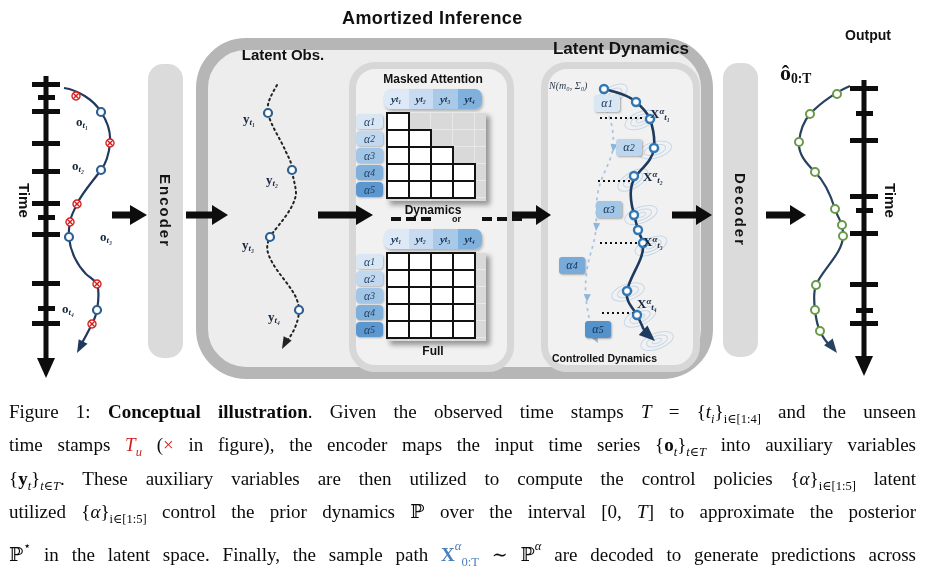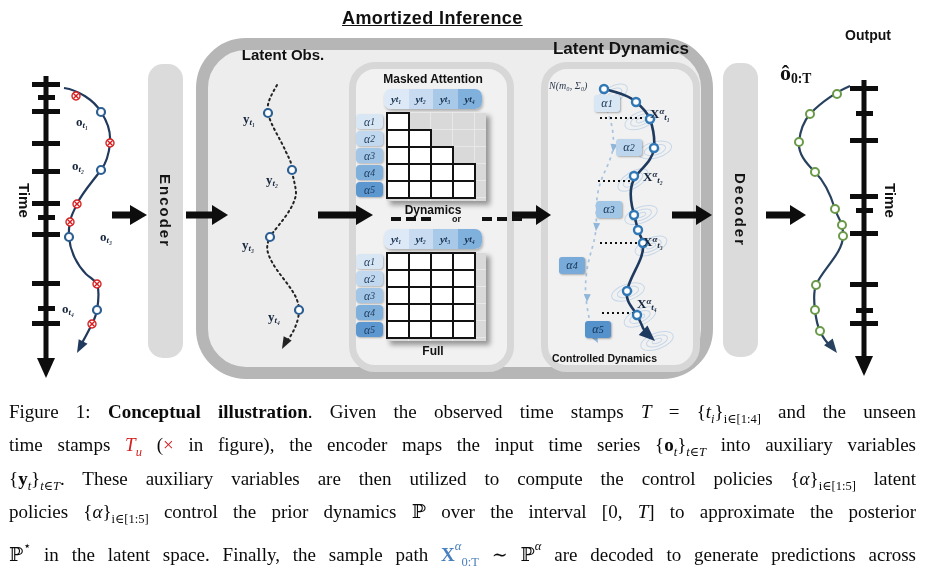--- a/index.html
+++ b/index.html
@@ -80,21 +80,21 @@
     <div class="subbox" style="left:349px;top:62px;width:165px;height:310px;"></div>
     <div class="subbox" style="left:541px;top:62px;width:159px;height:310px;"></div>
 
     <div class="vbar" style="left:148px;top:64px;height:294px;">
       <span>Encoder</span>
     </div>
     <div class="vbar" style="left:723px;top:63px;height:294px;">
       <span>Decoder</span>
     </div>
 
-    <div class="title" style="left:342px;top:8px;text-decoration:underline;">Amortized Inference</div>
+    <div class="title" style="left:342px;top:8px;">Amortized Inference</div>
     <div class="h-panel" style="left:238px;top:46px;width:90px;font-size:15px;">Latent Obs.</div>
     <div class="h-panel" style="left:546px;top:39px;width:150px;font-size:17px;">Latent Dynamics</div>
     <div class="h-panel" style="left:838px;top:27px;width:60px;font-size:14px;">Output</div>
 
     <div class="rot-label" style="left:16px;top:183px;"><span>Time</span></div>
     <div class="rot-label" style="left:882px;top:183px;"><span>Time</span></div>
 
     <div class="mlabel" style="left:76px;top:114px;">o<sub>t₁</sub></div>
     <div class="mlabel" style="left:72px;top:158px;">o<sub>t₂</sub></div>
     <div class="mlabel" style="left:84px;top:229px;margin-left:16px;">o<sub>t₃</sub></div>
@@ -403,16 +403,16 @@
       <div class="tick" style="left: 850px; top: 320.5px; width: 28px; height: 5px;"></div>
       <div class="tick" style="left: 855.5px; top: 110.5px; width: 17px; height: 5px;"></div>
       <div class="tick" style="left: 855.5px; top: 207.5px; width: 17px; height: 5px;"></div>
       <div class="tick" style="left: 855.5px; top: 307.5px; width: 17px; height: 5px;"></div>
     </div>
 
   <div id="caption">
       <div class="cap-line just"><span>Figure 1: </span><span class="b">Conceptual illustration</span><span>. Given the observed time stamps </span><span class="cal">T</span><span> = {</span><span class="i">t</span><span class="sub i">i</span><span>}</span><span class="sub">i∈[1:4]</span><span> and the unseen</span></div>
       <div class="cap-line just"><span>time stamps </span><span class="cal red">T</span><span class="sub red i">u</span><span> (</span><span class="red">×</span><span> in figure), the encoder maps the input time series {</span><span class="b">o</span><span class="sub i">t</span><span>}</span><span class="sub i">t</span><span class="sub">∈</span><span class="sub cal">T</span><span> into auxiliary variables</span></div>
       <div class="cap-line just"><span>{</span><span class="b">y</span><span class="sub i">t</span><span>}</span><span class="sub i">t</span><span class="sub">∈</span><span class="sub cal">T</span><span>. These auxiliary variables are then utilized to compute the control policies {</span><span class="i">α</span><span>}</span><span class="sub">i∈[1:5]</span><span> latent</span></div>
-      <div class="cap-line just"><span>policies {</span><span class="i">α</span><span>}</span><span class="sub">i∈[1:5]</span><span> control the prior dynamics </span><span class="bb">ℙ</span><span> over the interval [0, </span><span class="i">T</span><span>] to approximate the posterior</span></div>
+      <div class="cap-line just"><span>utilized {</span><span class="i">α</span><span>}</span><span class="sub">i∈[1:5]</span><span> control the prior dynamics </span><span class="bb">ℙ</span><span> over the interval [0, </span><span class="i">T</span><span>] to approximate the posterior</span></div>
       <div class="cap-line just"><span class="bb">ℙ</span><span class="sup">⋆</span><span> in the latent space. Finally, the sample path </span><span class="blue b">X</span><span class="blue sup i">α</span><span class="blue sub">0:T</span><span> ∼ </span><span class="bb">ℙ</span><span class="sup i">α</span><span> are decoded to generate predictions across</span></div>
     </div>
 </div>
 
 </body></html>

